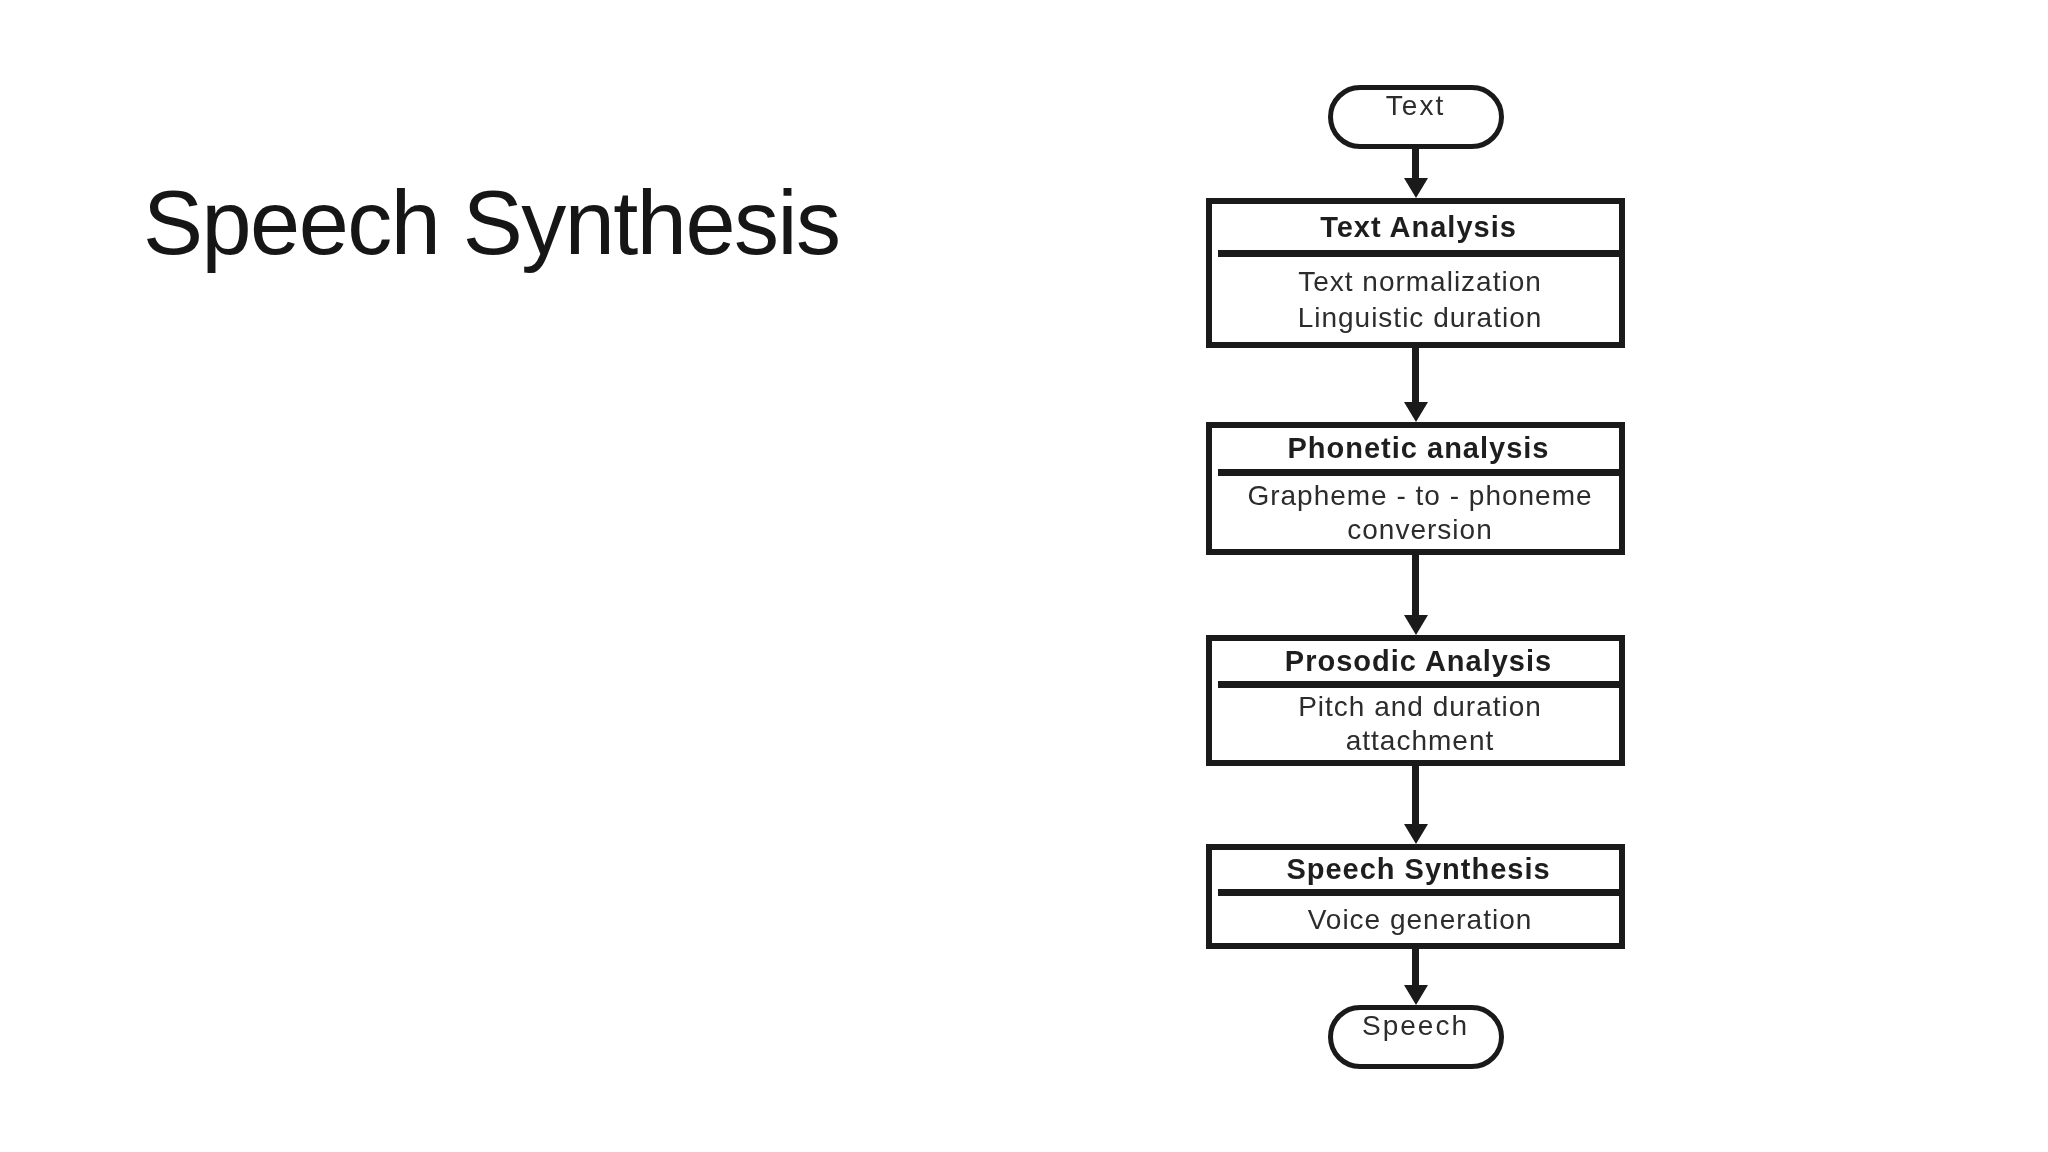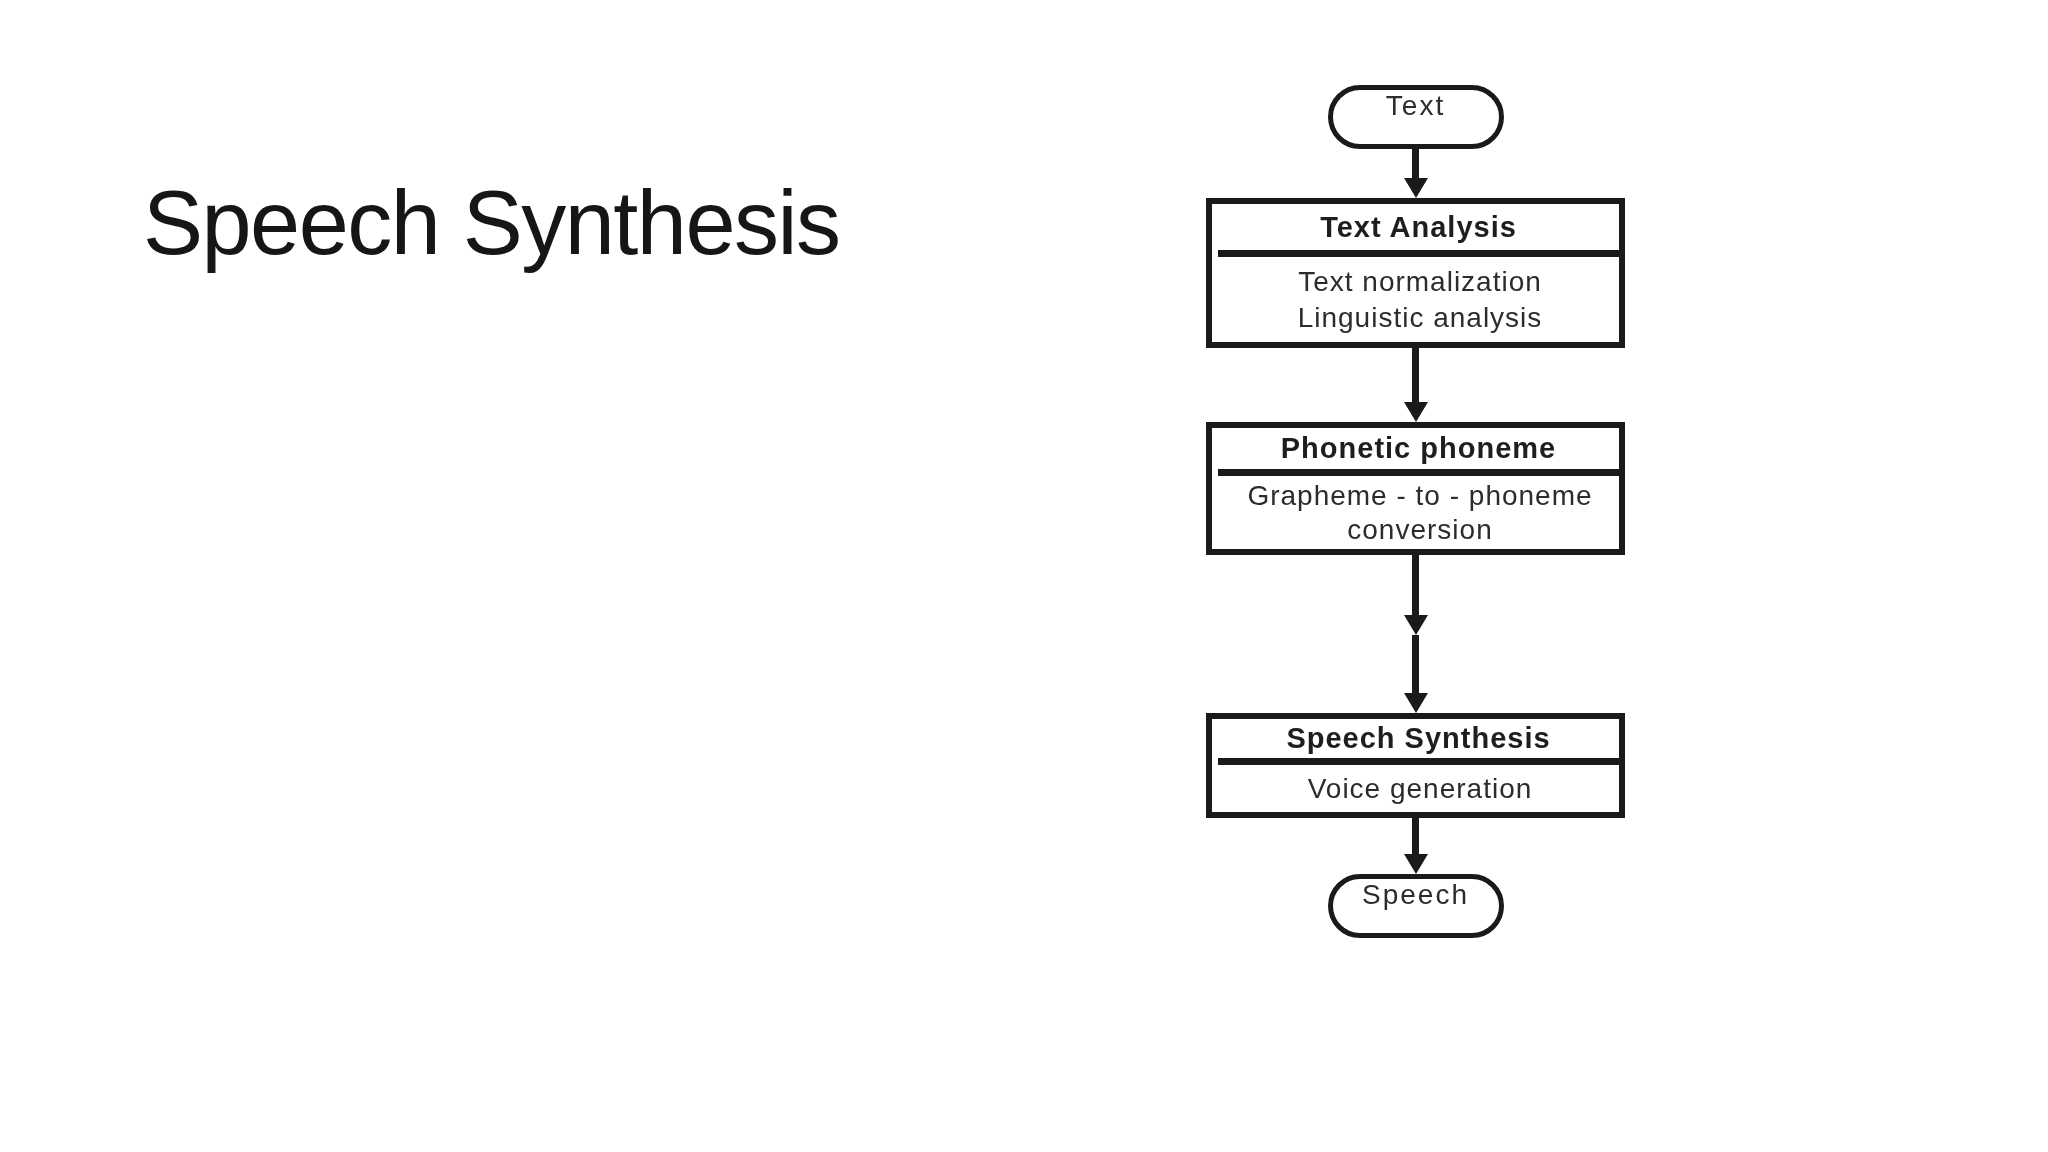--- a/index.html
+++ b/index.html
@@ -73,42 +73,49 @@
 
     <div class="arrow a1">
       <div class="shaft"></div>
       <div class="head"></div>
     </div>
 
     <div class="step s1">
       <div class="hd">Text Analysis</div>
       <div class="bd">
         <div>Text normalization</div>
-        <div>Linguistic analysis</div>
+        <div>Linguistic duration</div>
       </div>
     </div>
 
     <div class="arrow a2">
       <div class="shaft"></div>
       <div class="head"></div>
     </div>
 
     <div class="step s2">
-      <div class="hd">Phonetic phoneme</div>
+      <div class="hd">Phonetic analysis</div>
       <div class="bd">
         <div>Grapheme - to - phoneme</div>
         <div>conversion</div>
       </div>
     </div>
 
     <div class="arrow a3">
       <div class="shaft"></div>
       <div class="head"></div>
     </div>
 
+    <div class="step s3">
+      <div class="hd">Prosodic Analysis</div>
+      <div class="bd">
+        <div>Pitch and duration</div>
+        <div>attachment</div>
+      </div>
+    </div>
 
     <div class="arrow a4">
       <div class="shaft"></div>
       <div class="head"></div>
     </div>
 
     <div class="step s4">
       <div class="hd">Speech Synthesis</div>
       <div class="bd">
         <div>Voice generation</div>

